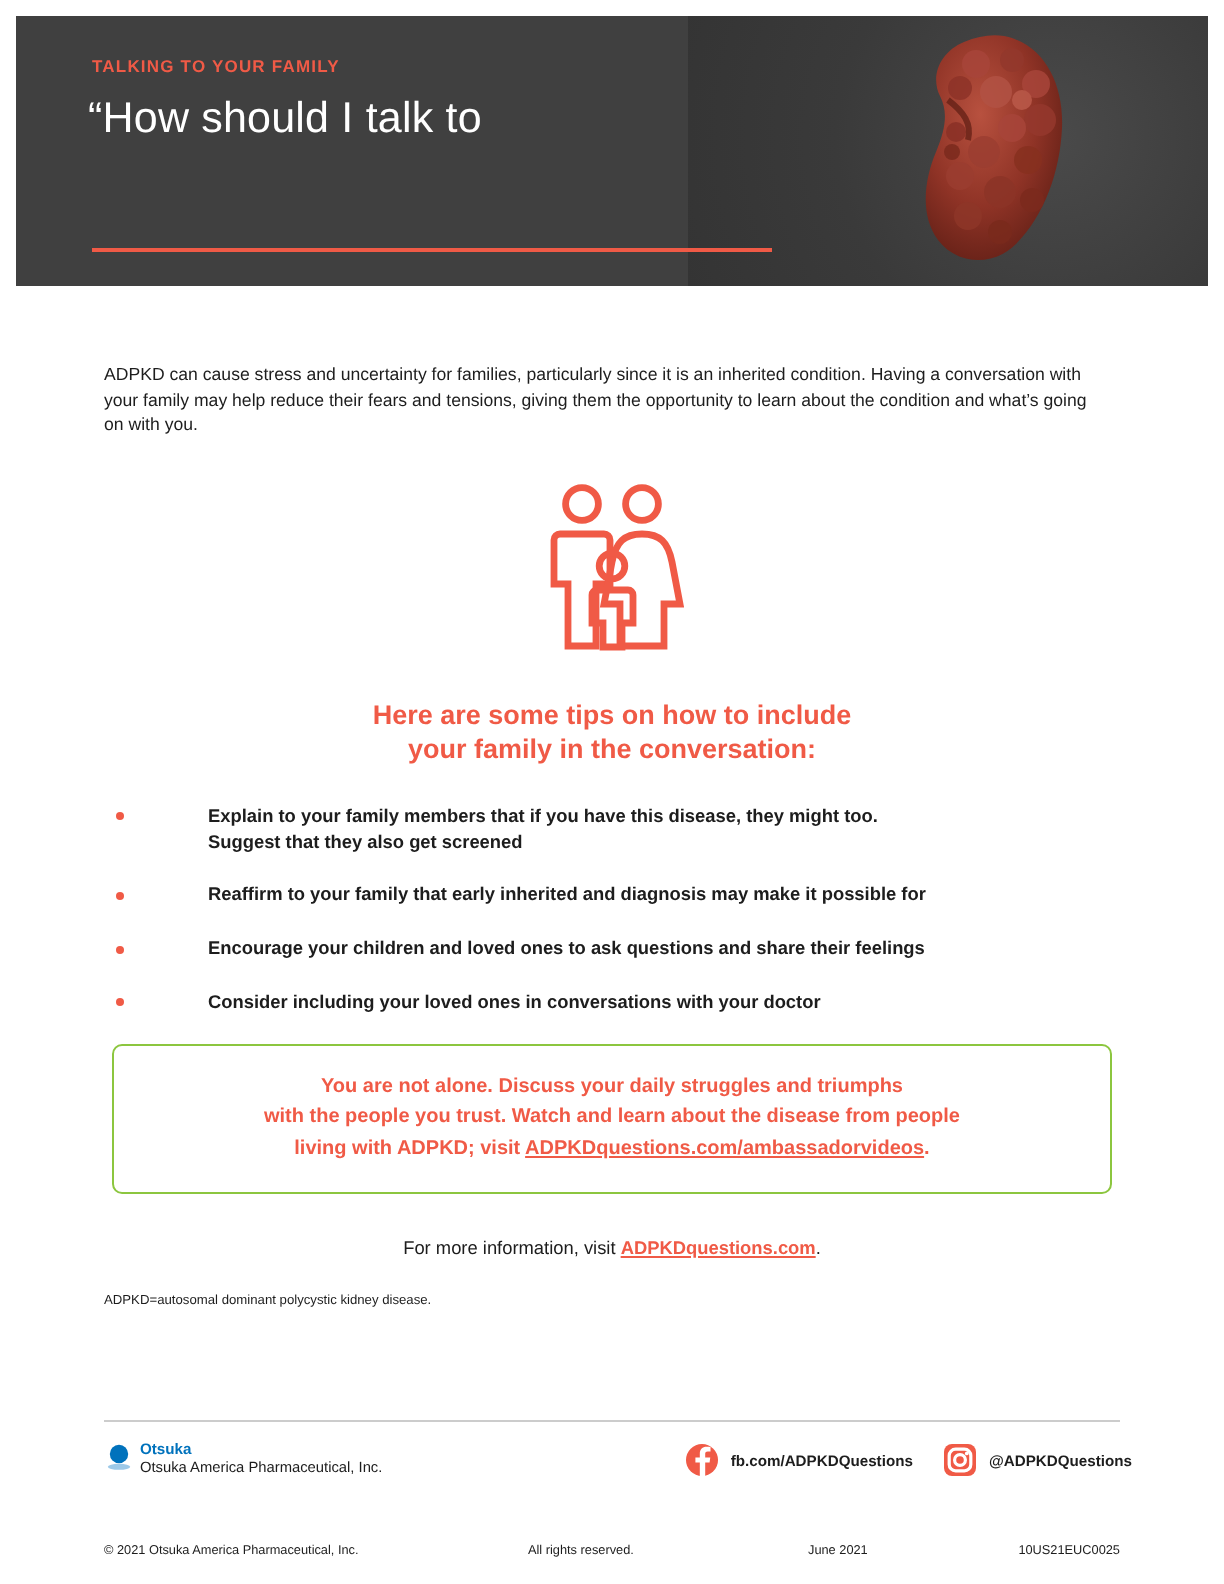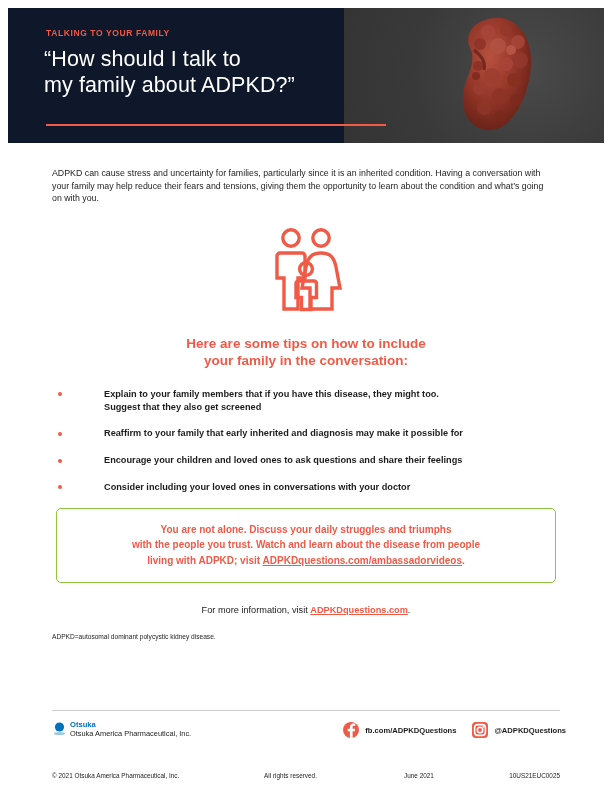--- a/index.html
+++ b/index.html
@@ -27,21 +27,21 @@
     height: 776px;
     background: #ffffff;
     overflow: hidden;
   }
 
   
   .header {
     position: relative;
     width: 596px;
     height: 135px;
-    background: #0f172a;
+    background: #404040;
     overflow: hidden;
   }
   .header-gradient {
     position: absolute;
     right: 0;
     top: 0;
     width: 260px;
     height: 135px;
     background: radial-gradient(circle at 70% 45%, #4a4a4a 0%, #3a3a3a 55%, #343434 100%);
   }
@@ -92,21 +92,21 @@
     width: 78px;
     height: 118px;
   }
 
   
   .body-wrap {
     position: relative;
     padding: 0 44px;
   }
   .intro {
-    margin-top: 24px;
+    margin-top: 38px;
     font-size: 8.8px;
     line-height: 12.6px;
     color: #1d1d1d;
     width: 500px;
   }
 
   
   .family-icon {
     margin: 22px auto 0 auto;
     width: 78px;
@@ -287,21 +287,20 @@
 <div class="page">
   <div class="sheet">
 
     <div class="header">
       <div class="header-gradient"></div>
 
       <div class="eyebrow">TALKING TO YOUR FAMILY</div>
 
       <div class="headline">
         <span class="ln">“How should I talk to</span>
-        <span class="ln">my family about ADPKD?”</span>
       </div>
 
       <div class="rule"></div>
 
       <div class="kidney-wrap">
         <svg class="kidney" viewBox="0 0 78 118">
           <defs>
             <radialGradient id="kg" cx="40%" cy="35%" r="75%">
               <stop offset="0%" stop-color="#b8513f"></stop>
               <stop offset="55%" stop-color="#8f3326"></stop>

